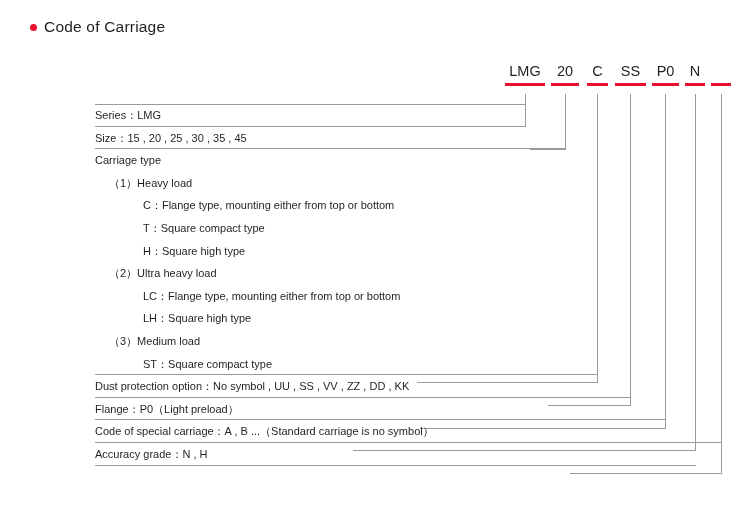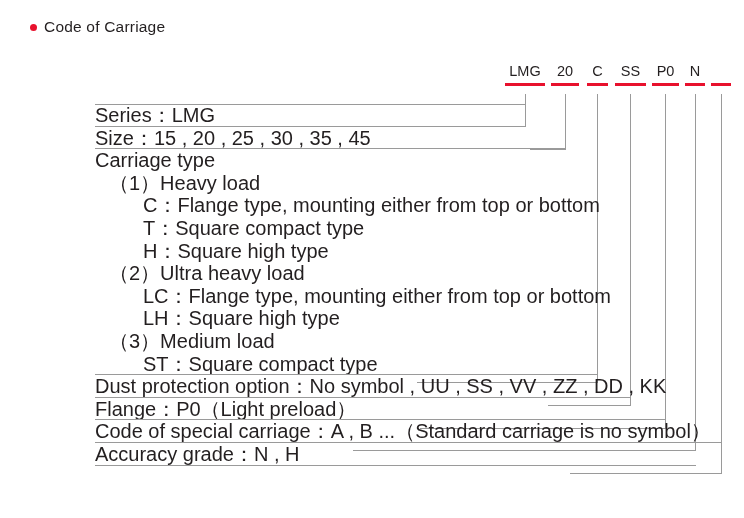--- a/index.html
+++ b/index.html
@@ -37,21 +37,21 @@
   }
 
   
   .vline{position:absolute;width:1px;background:#9a9a9a;}
   .hline{position:absolute;height:1px;background:#9a9a9a;}
 
   
   .rows{position:absolute;left:95px;top:104px;width:640px;}
   .row{
     position:relative;
-    font-size:20px;
+    font-size:11px;
     line-height:22.6px;
     height:22.6px;
     white-space:nowrap;
     color:#231f20;
   }
   .row .rule{
     position:absolute;left:0;bottom:0;height:1px;background:#9a9a9a;
   }
   .row .toprule{
     position:absolute;left:0;top:0;height:1px;background:#9a9a9a;

